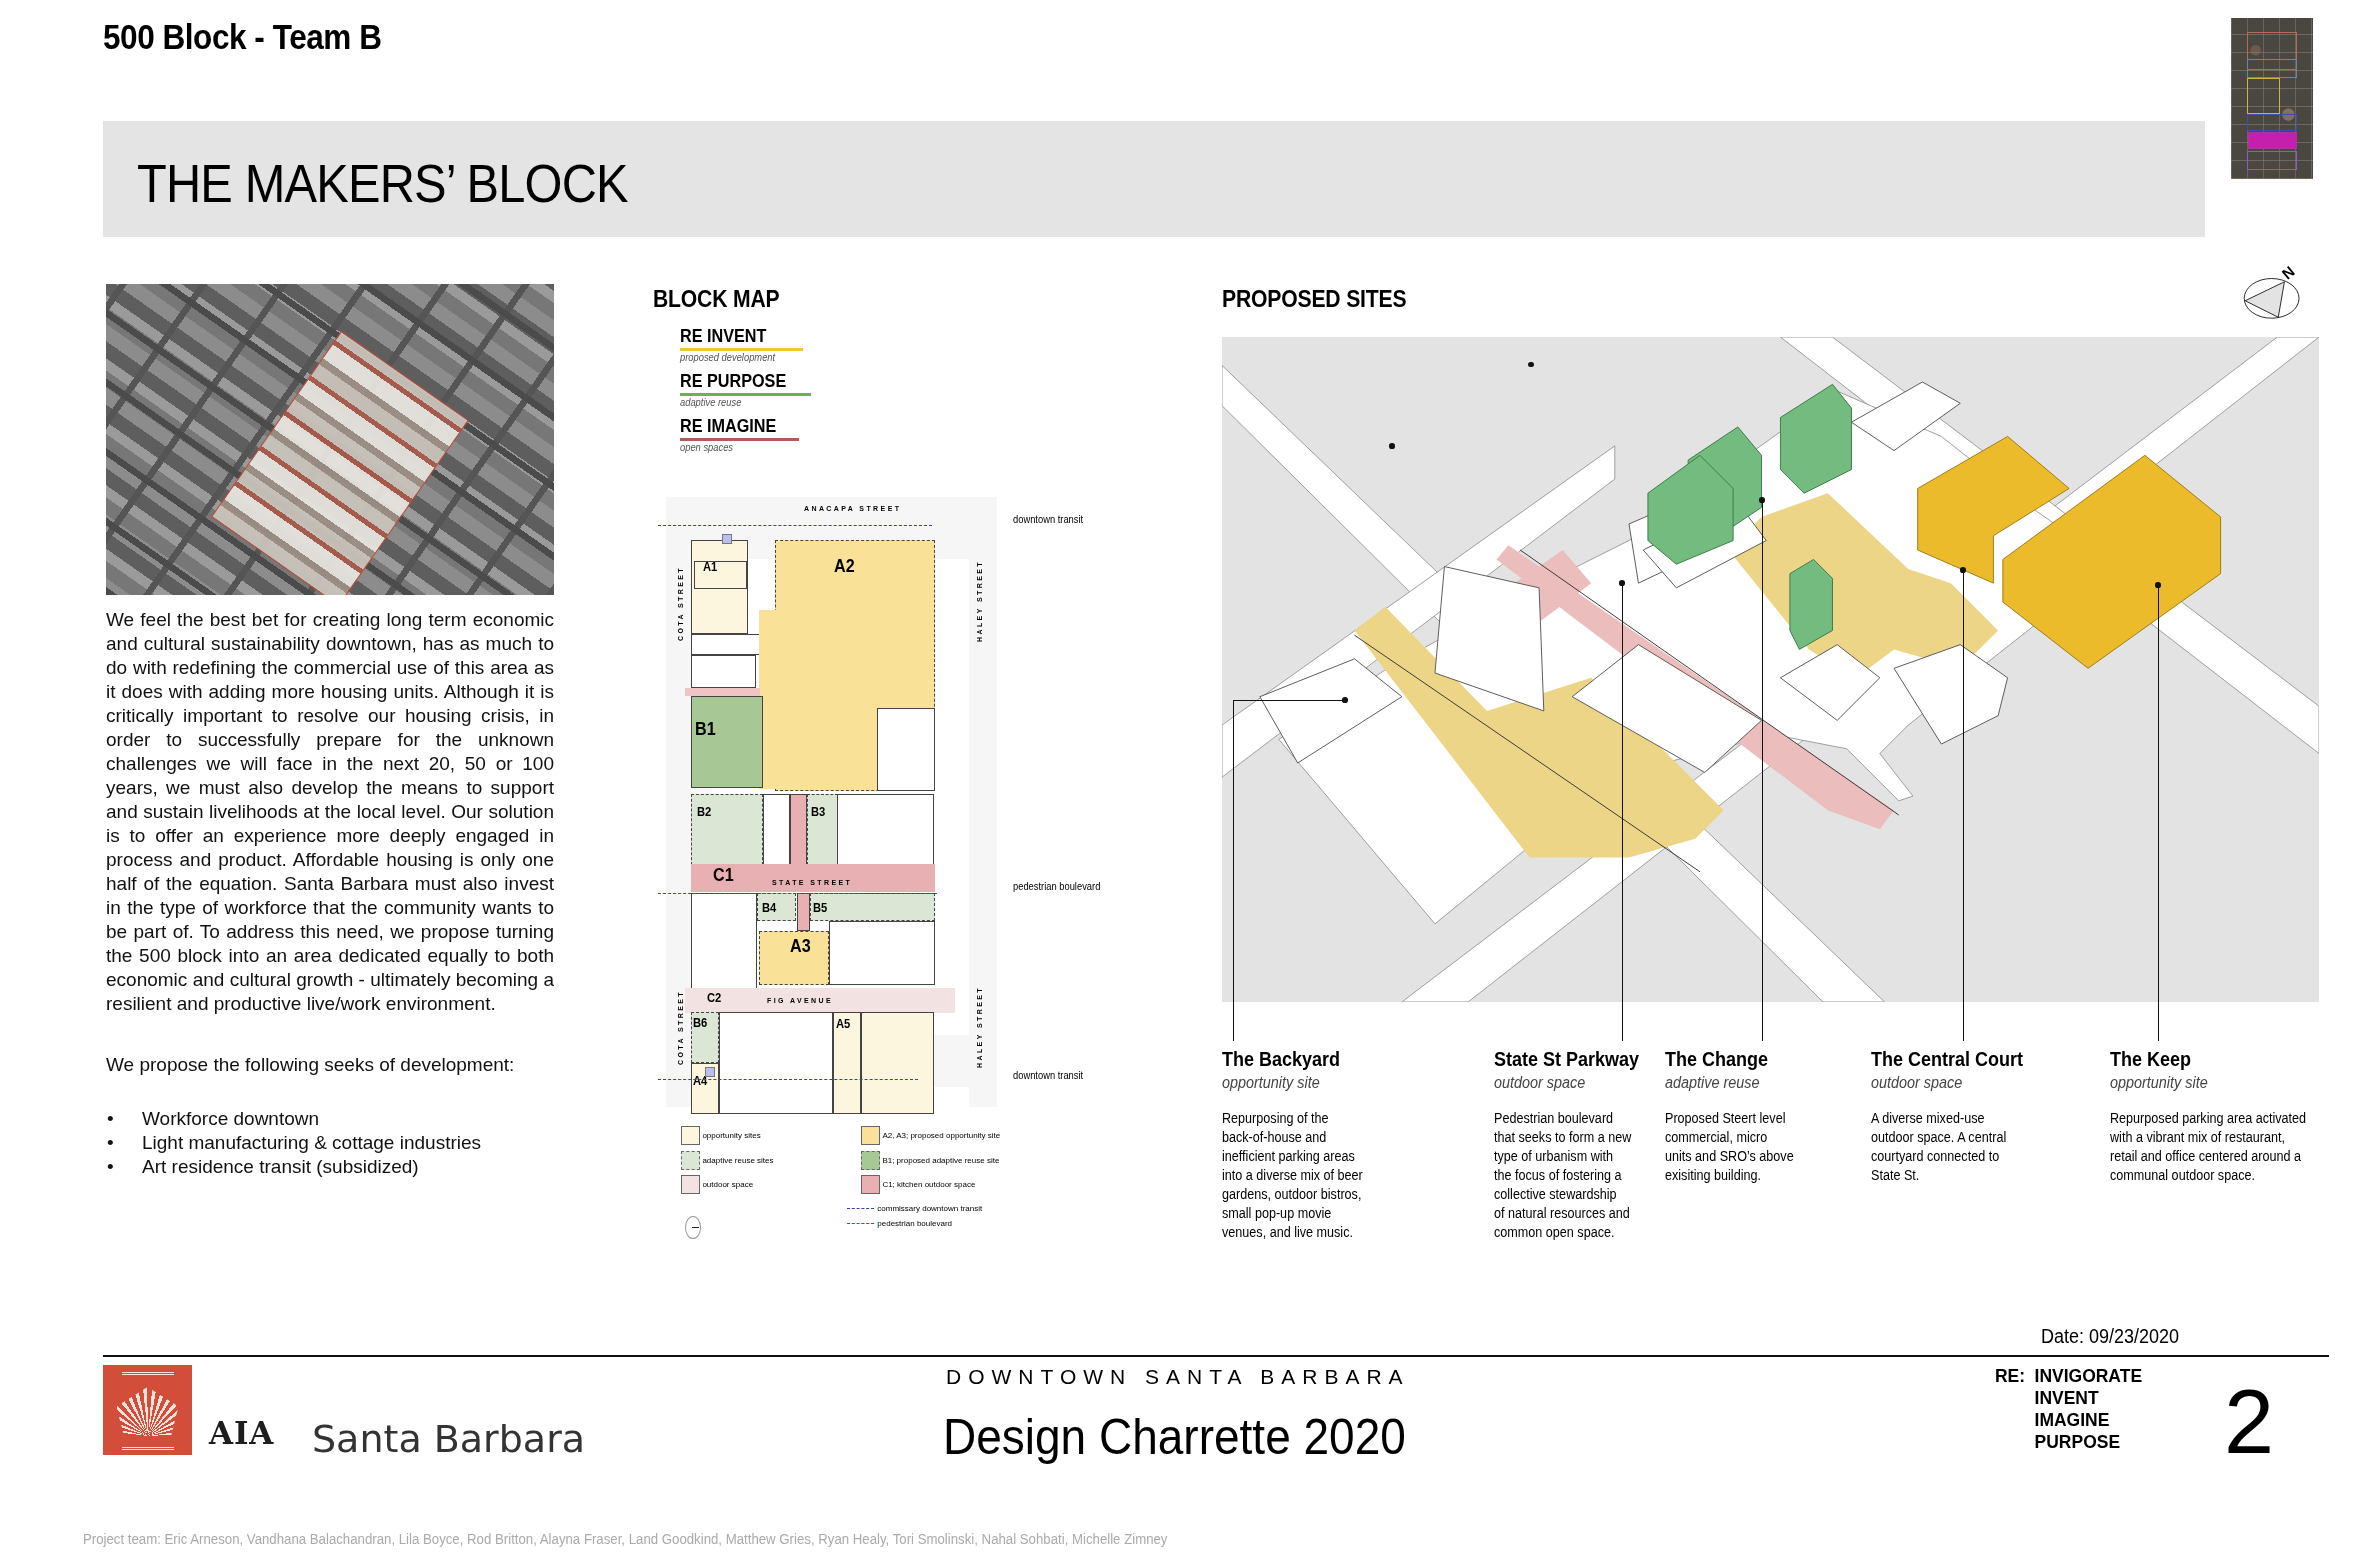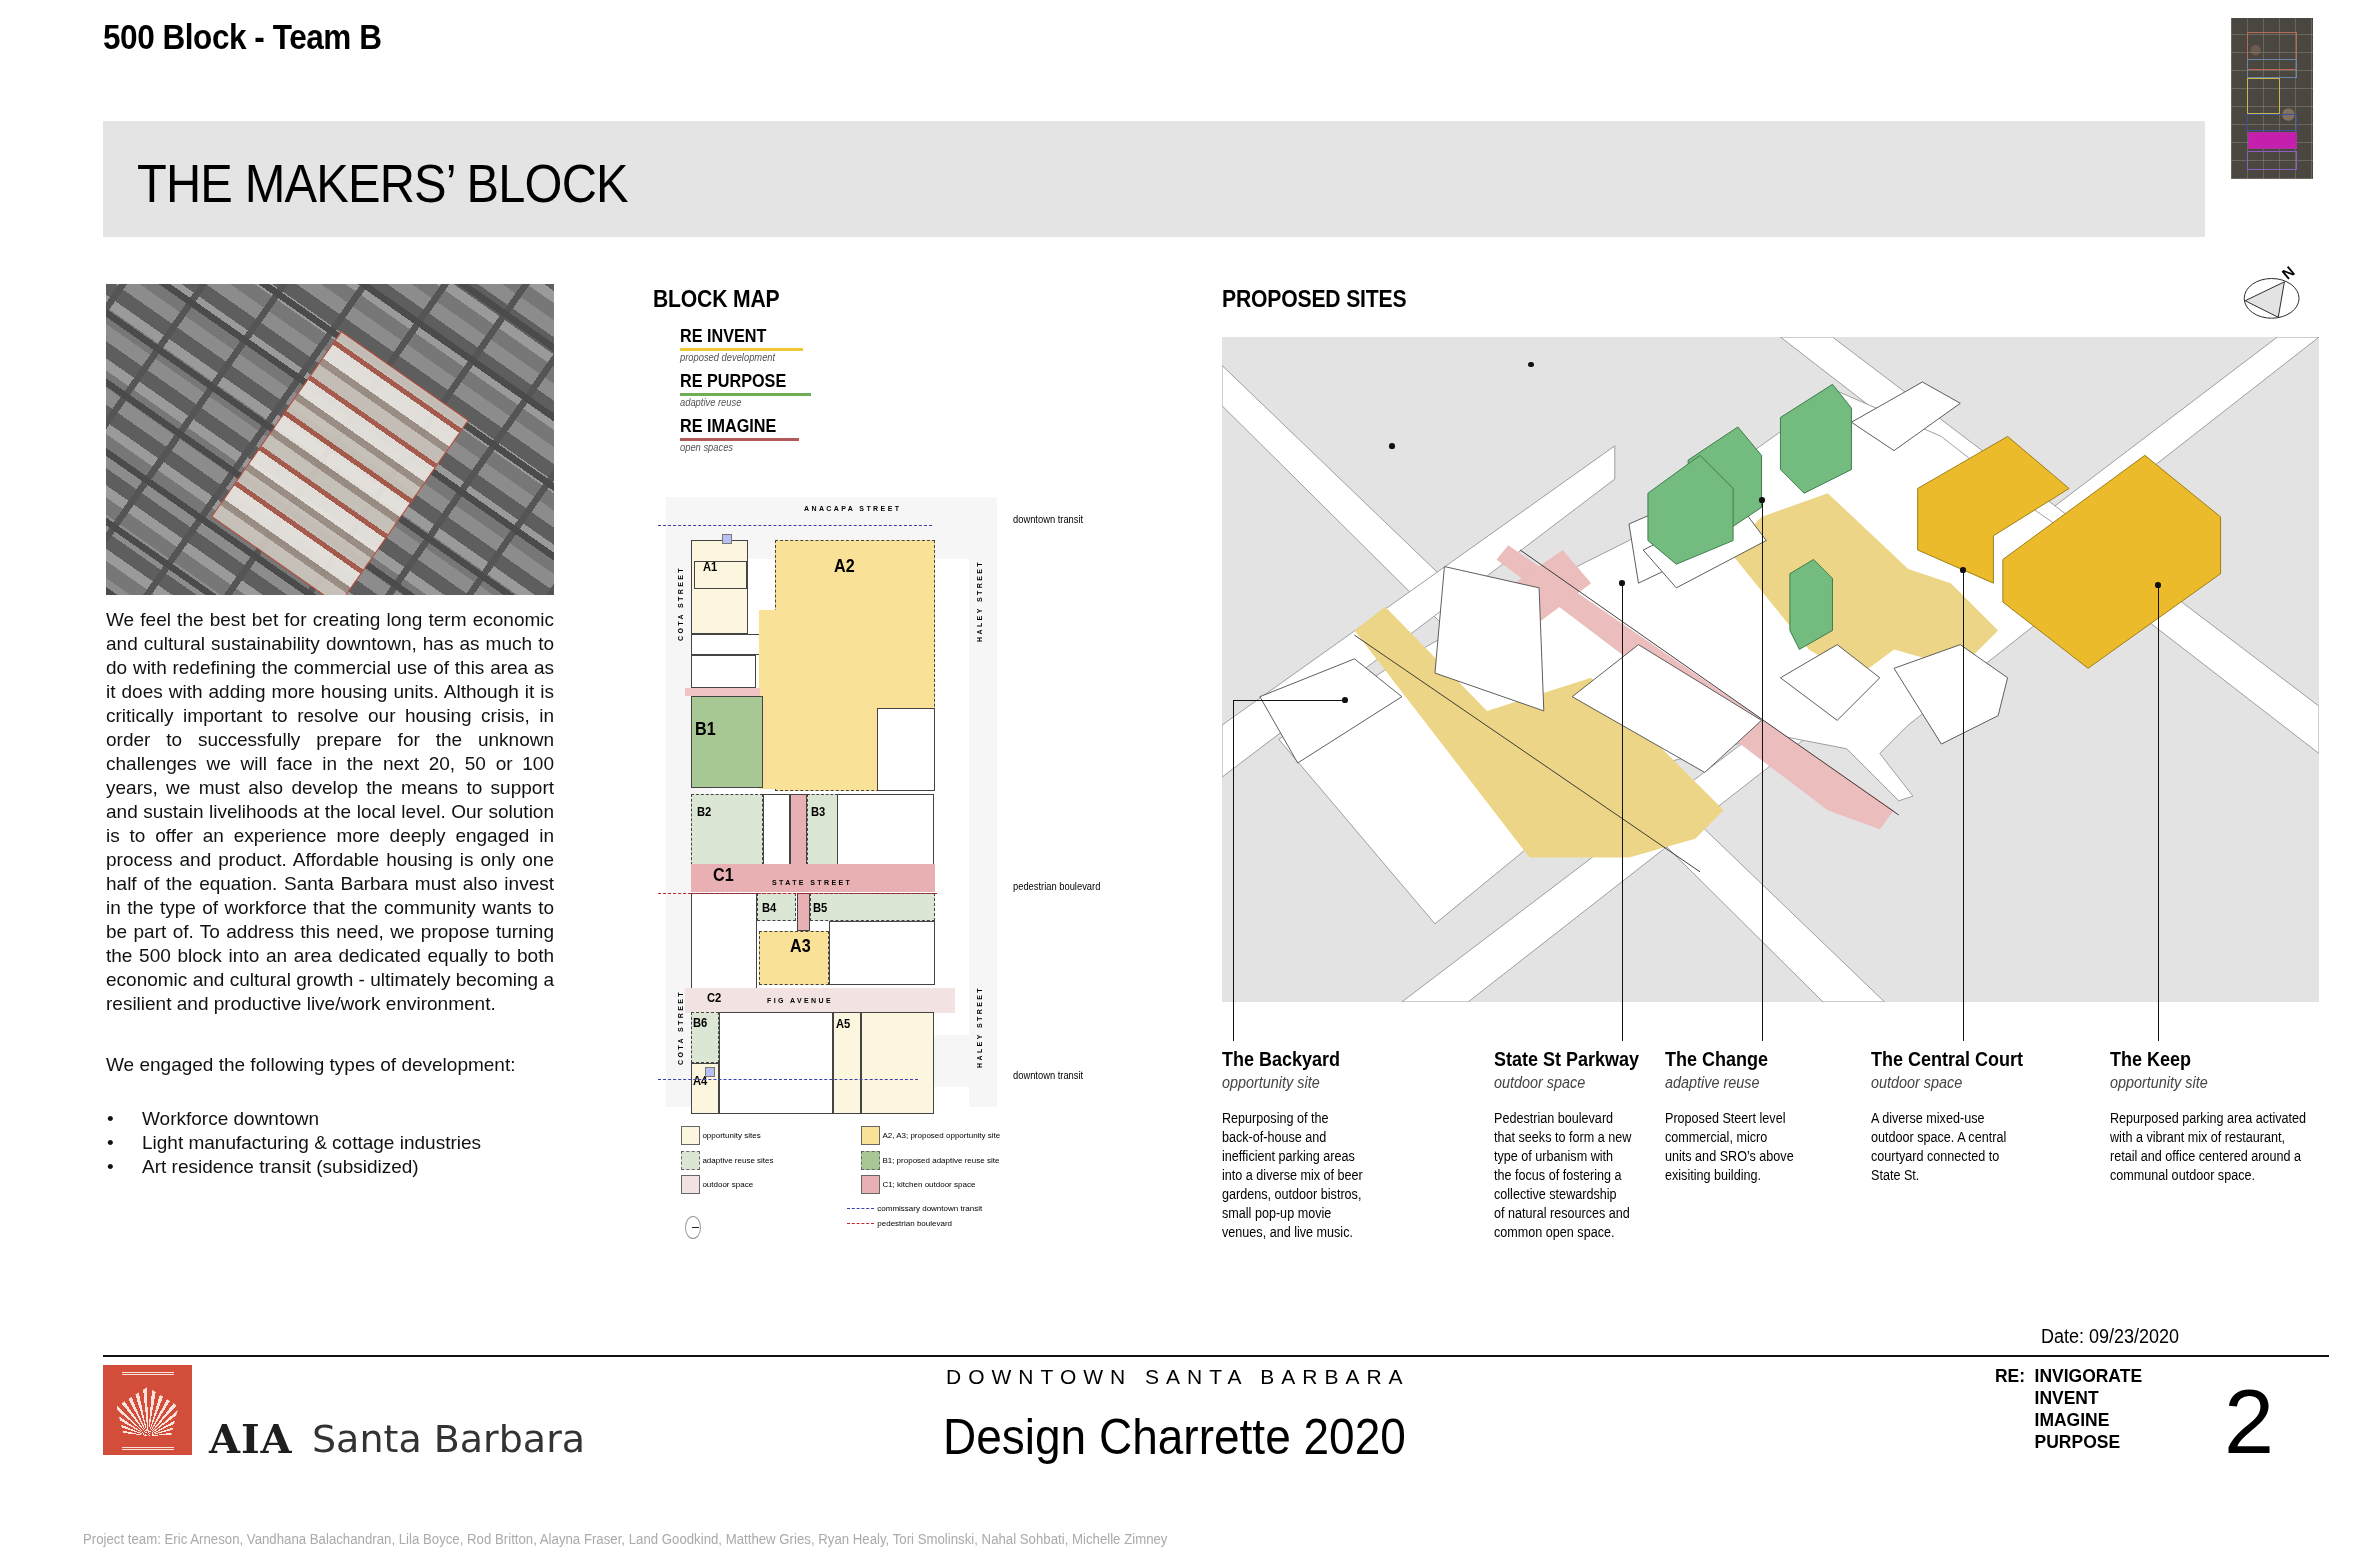--- a/index.html
+++ b/index.html
@@ -80,21 +80,21 @@
   .site-col .d{font-size:14px;line-height:19px;margin-top:17px;transform:scaleX(.9);transform-origin:left top;white-space:pre-line}
   .leader{position:absolute;width:0;border-left:0.9px solid #111}
   .dot{position:absolute;width:5.7px;height:5.7px;border-radius:50%;background:#111;margin:-2.8px 0 0 -2.8px}
 
   #date{left:2041px;top:1325px;font-size:20px;transform:scaleX(.9);transform-origin:left top}
   #rule{left:103px;top:1355px;width:2226px;height:2.4px;background:#111}
   #aia-logo{left:103px;top:1365px;width:89px;height:90px;background:#d34e3a}
   #aia-logo .col{position:absolute;left:50%;top:6.6px;width:52px;margin-left:-26px;height:78px;border-top:3.8px double #fbe3dc;border-bottom:3.8px double #fbe3dc}
   #aia-logo .eagle{position:absolute;left:50%;top:22px;width:62px;height:49px;margin-left:-31px;
      background:repeating-conic-gradient(from 200deg at 50% 100%,#fbe3dc 0 5deg,transparent 5deg 11deg);clip-path:polygon(0 40%,50% 0,100% 40%,88% 100%,12% 100%)}
-  #aia-word{left:209px;top:1415px;font-size:40px;font-weight:bold;font-family:"DejaVu Serif",serif;color:#1e1e1e;letter-spacing:0.9px}
+  #aia-word{left:209px;top:1415px;font-size:31px;font-weight:bold;font-family:"DejaVu Serif",serif;color:#1e1e1e;letter-spacing:0.9px}
   #aia-sb{left:312px;top:1417px;font-size:38px;font-family:"DejaVu Sans",sans-serif;color:#333;font-weight:normal}
   #dsb{left:946px;top:1365px;font-size:21px;letter-spacing:7px}
   #charrette{left:943px;top:1408px;font-size:50px;transform:scaleX(.92);transform-origin:left top;white-space:nowrap}
   #re-block{left:1995px;top:1365px;font-size:19px;font-weight:bold;line-height:22px;transform:scaleX(.92);transform-origin:left top}
   #re-block .row{display:flex}
   #re-block .pre{width:43px}
   #page-num{left:2224px;top:1377px;font-size:90px;line-height:1}
   #team{left:83px;top:1531px;font-size:14.7px;color:#aaa;white-space:nowrap;transform:scaleX(.9);transform-origin:left top}
 </style>
 </head>
@@ -117,21 +117,21 @@
   <ellipse cx="60" cy="115" rx="58" ry="42" fill="none" stroke="#222" stroke-width="2"></ellipse>
   <polygon points="4,120 87,80 74,155" fill="#e3e3e3" stroke="#222" stroke-width="2"></polygon>
   <text x="83" y="72" font-size="32" font-weight="bold" font-family="Liberation Sans, sans-serif" transform="rotate(-40 95 60)">N</text>
 </svg>
 
 <div id="aerial" class="abs">
   <div class="tex"></div>
   <div class="site"></div>
 </div>
 <p id="body-text" class="abs">We feel the best bet for creating long term economic and cultural sustainability downtown, has as much to do with redefining the commercial use of this area as it does with adding more housing units. Although it is critically important to resolve our housing crisis, in order to successfully prepare for the unknown challenges we will face in the next 20, 50 or 100 years, we must also develop the means to support and sustain livelihoods at the local level. Our solution is to offer an experience more deeply engaged in process and product. Affordable housing is only one half of the equation. Santa Barbara must also invest in the type of workforce that the community wants to be part of. To address this need, we propose turning the 500 block into an area dedicated equally to both economic and cultural growth - ultimately becoming a resilient and productive live/work environment.</p>
-<div id="dev-intro" class="abs">We engaged the following types of development:</div>
+<div id="dev-intro" class="abs">We propose the following seeks of development:</div>
 <ul id="dev-list" class="abs">
   <li>Workforce downtown</li>
   <li>Light manufacturing &amp; cottage industries</li>
   <li>Art residence transit (subsidized)</li>
 </ul>
 
 <div id="bm-title" class="abs sec-title">BLOCK MAP</div>
 
 <div class="abs re-item" style="top:326px">
   <div class="h">RE INVENT</div>

